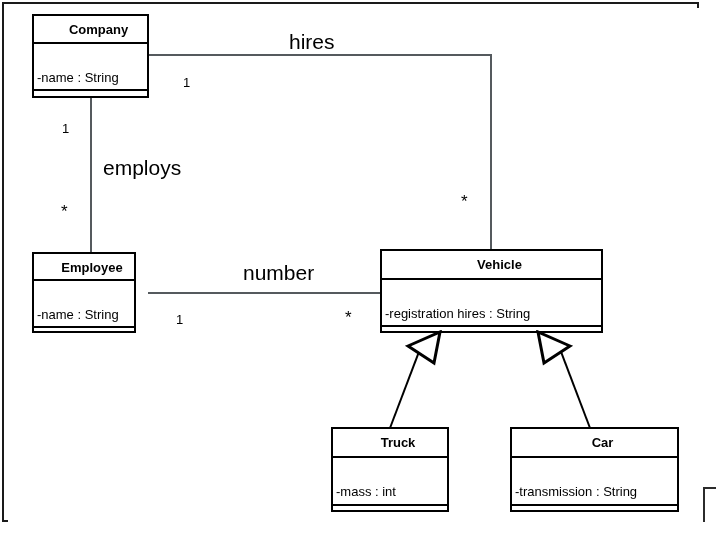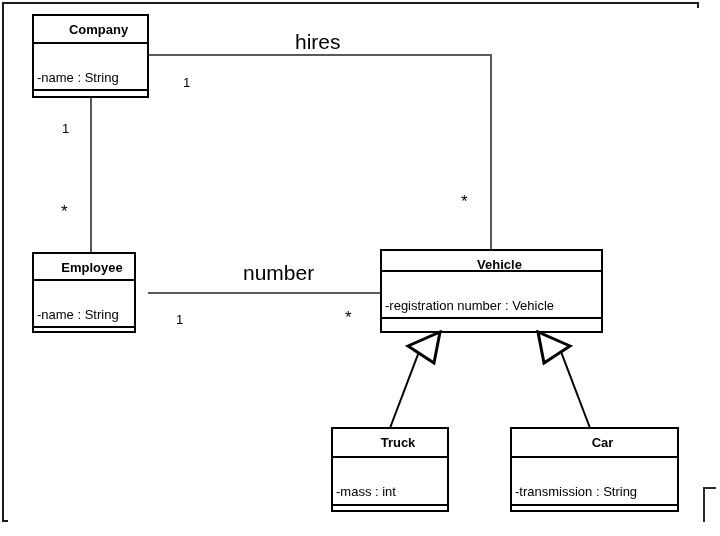--- a/index.html
+++ b/index.html
@@ -169,41 +169,42 @@
     <div class="uml-ops" style="height:25px;"></div>
   </div>
 
   <div class="uml-class" style="left:32px; top:252px; width:104px; height:81px;">
     <div class="uml-name" style="height:27px;">Employee</div>
     <div class="uml-attrs" style="height:27px;">-name : String</div>
     <div class="uml-ops" style="height:23px;"></div>
   </div>
 
   <div class="uml-class" style="left:380px; top:249px; width:223px; height:84px;">
-    <div class="uml-name" style="height:21px;">Vehicle</div>
-    <div class="uml-attrs" style="height:27px;">-registration number : Vehicle</div>
+    <div class="uml-name" style="height:29px;">Vehicle</div>
+    <div class="uml-attrs" style="height:27px;">-registration hires : String</div>
     <div class="uml-ops" style="height:24px;"></div>
   </div>
 
   <div class="uml-class" style="left:510px; top:427px; width:169px; height:85px;">
     <div class="uml-name" style="height:29px;">Car</div>
     <div class="uml-attrs" style="height:28px;">-transmission : String</div>
     <div class="uml-ops" style="height:24px;"></div>
   </div>
 
   <div class="uml-class" style="left:331px; top:427px; width:118px; height:85px;">
     <div class="uml-name" style="height:29px;">Truck</div>
     <div class="uml-attrs" style="height:28px;">-mass : int</div>
     <div class="uml-ops" style="height:24px;"></div>
   </div>
 
-  <div class="assoc-label" style="left:295px; top:31px;">hires</div>
+  <div class="assoc-label" style="left:289px; top:31px;">hires</div>
   <div class="mult-label" style="left:183px; top:76px;">1</div>
   <div class="mult-star" style="left:461px; top:193px;">*</div>
 
+  <div class="assoc-label" style="left:103px; top:157px;">employs</div>
   <div class="mult-label" style="left:62px; top:122px;">1</div>
   <div class="mult-star" style="left:61px; top:203px;">*</div>
 
   <div class="assoc-label" style="left:243px; top:262px;">number</div>
   <div class="mult-label" style="left:176px; top:313px;">1</div>
   <div class="mult-star" style="left:345px; top:309px;">*</div>
 
 </div>
 
 </body></html>

